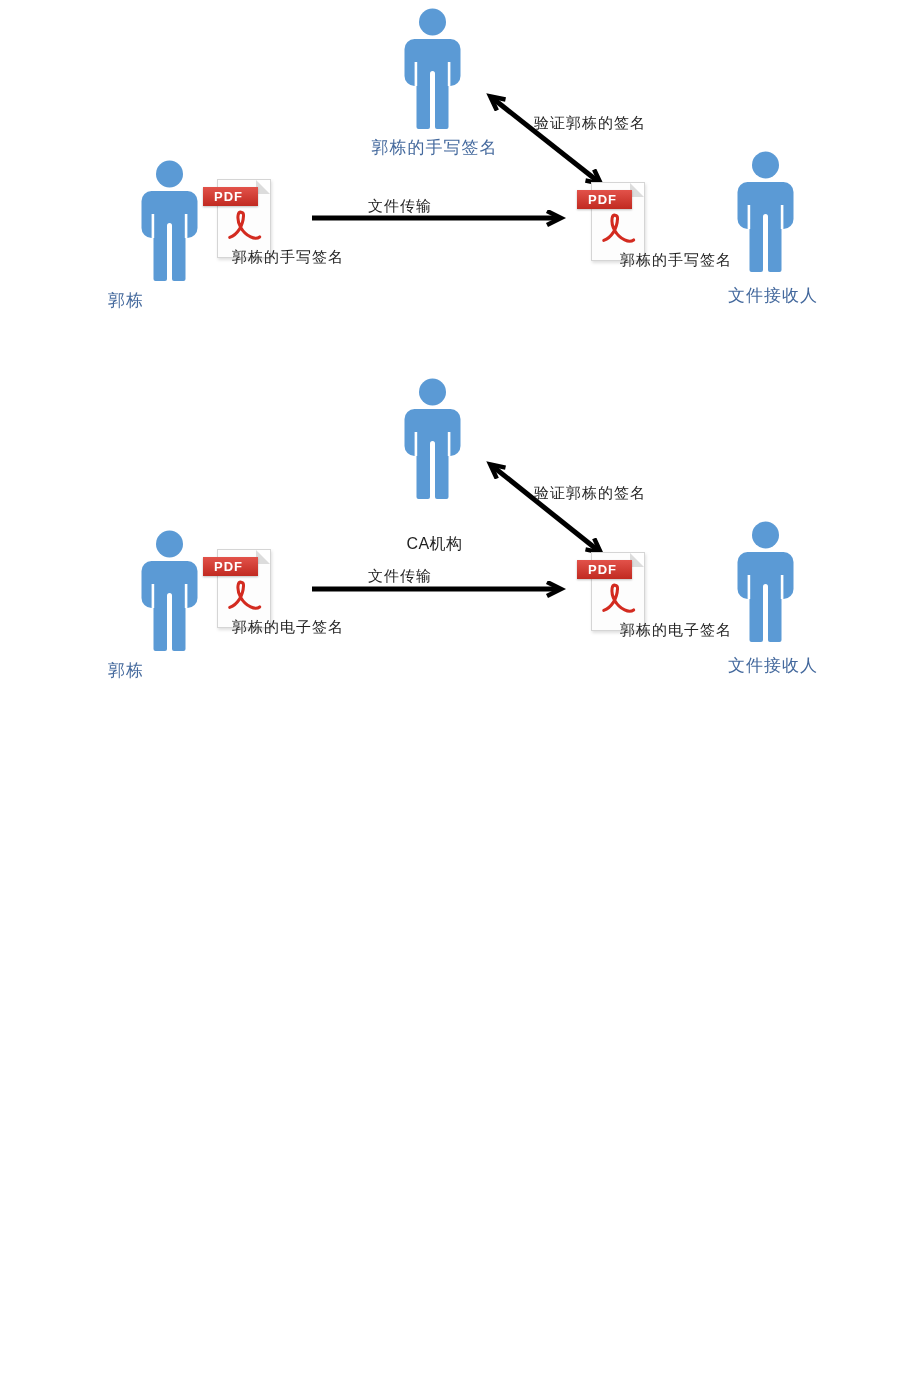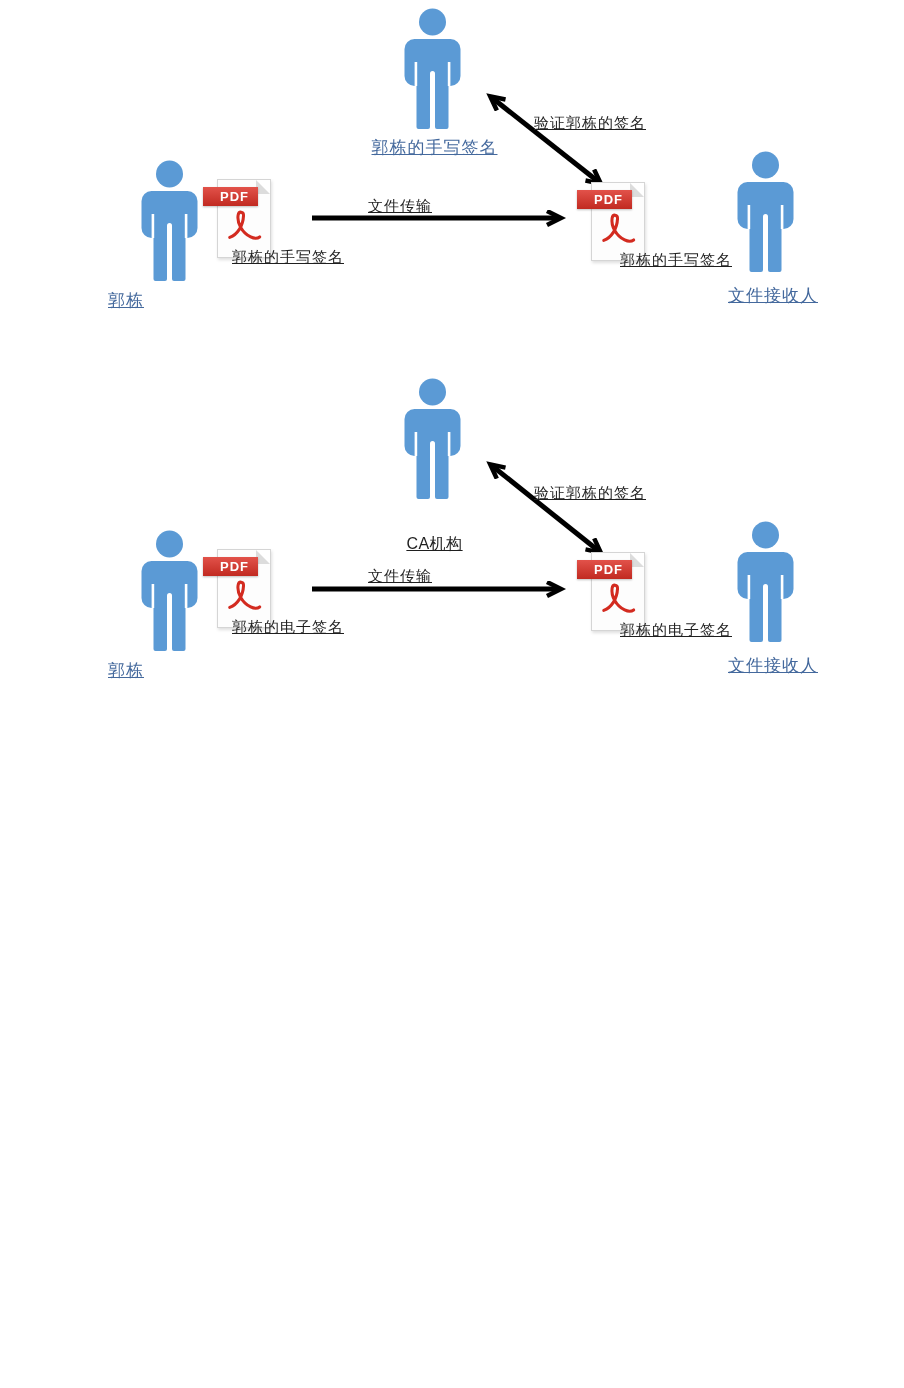--- a/index.html
+++ b/index.html
@@ -12,21 +12,21 @@
   .diagram.d2{top:370px;}
 
   
   .person{position:absolute;width:65px;height:122px;}
   .person svg{display:block;width:65px;height:122px;}
   .pos-verifier{left:400px;top:8px;}
   .pos-sender{left:137px;top:160px;}
   .pos-receiver{left:733px;top:151px;}
 
   
-  .lbl{position:absolute;white-space:nowrap;text-decoration:underline;}
+  .lbl{position:absolute;white-space:nowrap;}
   .actor-lbl{color:#44699D;font-size:17px;letter-spacing:1px;}
   .plain-lbl{color:#1f1f1f;font-size:15px;letter-spacing:1px;}
   .verifier-lbl{left:352px;top:136px;width:165px;text-align:center;}
   .d2 .verifier-lbl{color:#1f1f1f;font-size:16px;letter-spacing:0.5px;margin-top:28px;}
   .sender-lbl{left:108px;top:289px;width:100px;text-align:left;}
   .receiver-lbl{left:718px;top:284px;width:100px;text-align:right;}
   .transfer-lbl{left:340px;top:197px;width:120px;text-align:center;}
   .verify-lbl{left:534px;top:114px;}
   .sender-doc-caption{left:232px;top:248px;}
   .receiver-doc-caption{left:620px;top:251px;}
@@ -41,21 +41,21 @@
     box-shadow:1px 2px 3px rgba(0,0,0,0.13);
   }
   .pdf .fold{
     position:absolute;top:0;right:0;width:0;height:0;
     border-top:14px solid #ffffff;border-left:14px solid #dcdcdc;
   }
   .pdf .banner{
     position:absolute;left:0;top:10px;width:55px;height:19px;
     background:linear-gradient(#e2524a,#c12a21);
     color:#ffffff;font-weight:bold;font-size:13px;line-height:19px;
-    padding-left:17px;letter-spacing:1px;box-sizing:border-box;
+    padding-left:11px;letter-spacing:1px;box-sizing:border-box;
     box-shadow:0 1px 2px rgba(0,0,0,0.25);
   }
   .pdf .swirl{position:absolute;left:22px;top:31px;width:38px;height:38px;}
 
   
   .arrows{position:absolute;left:0;top:0;width:904px;height:370px;pointer-events:none;}
 </style>
 </head>
 <body>
 

